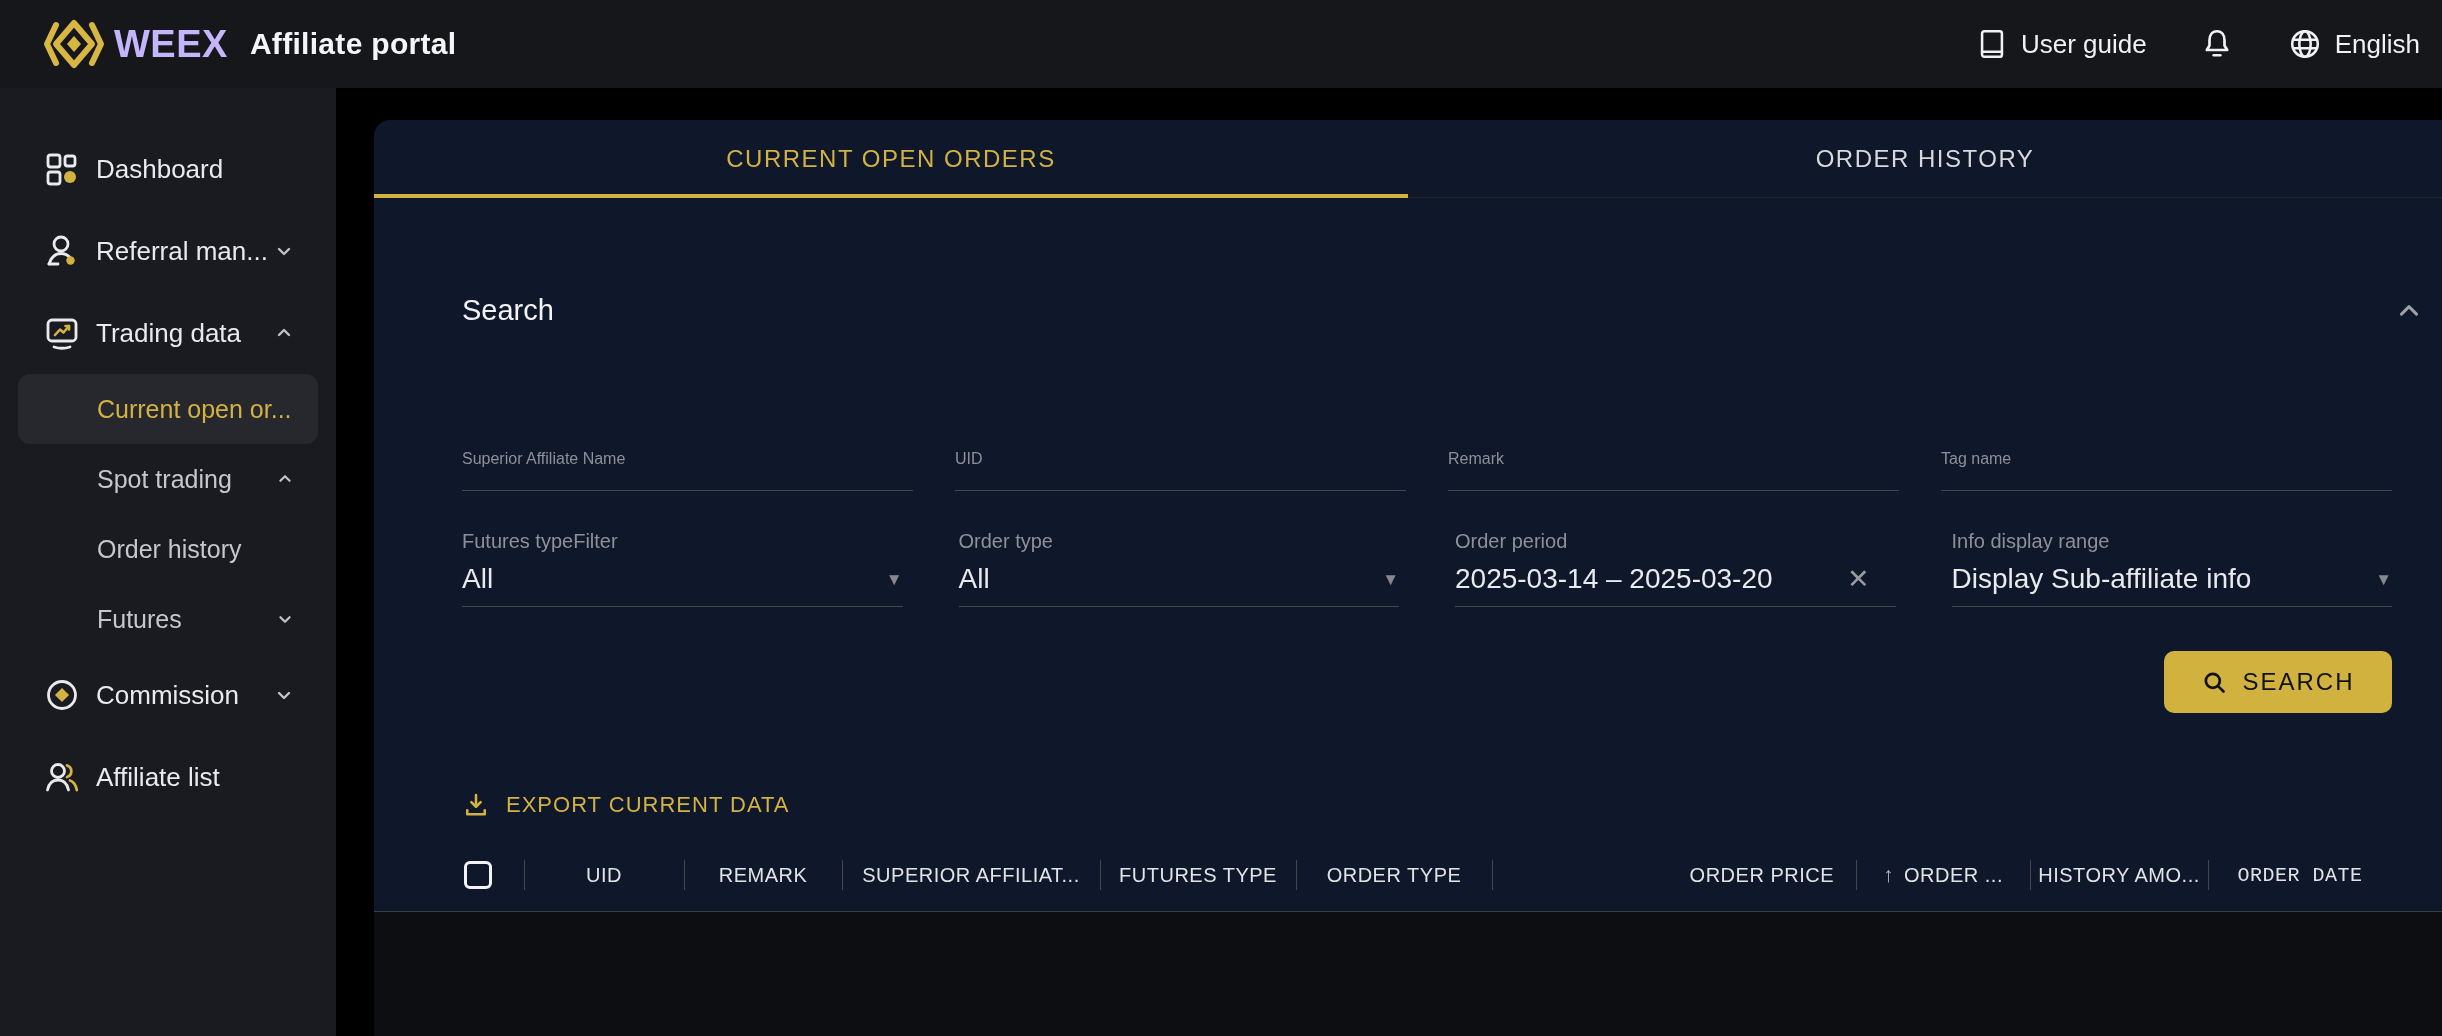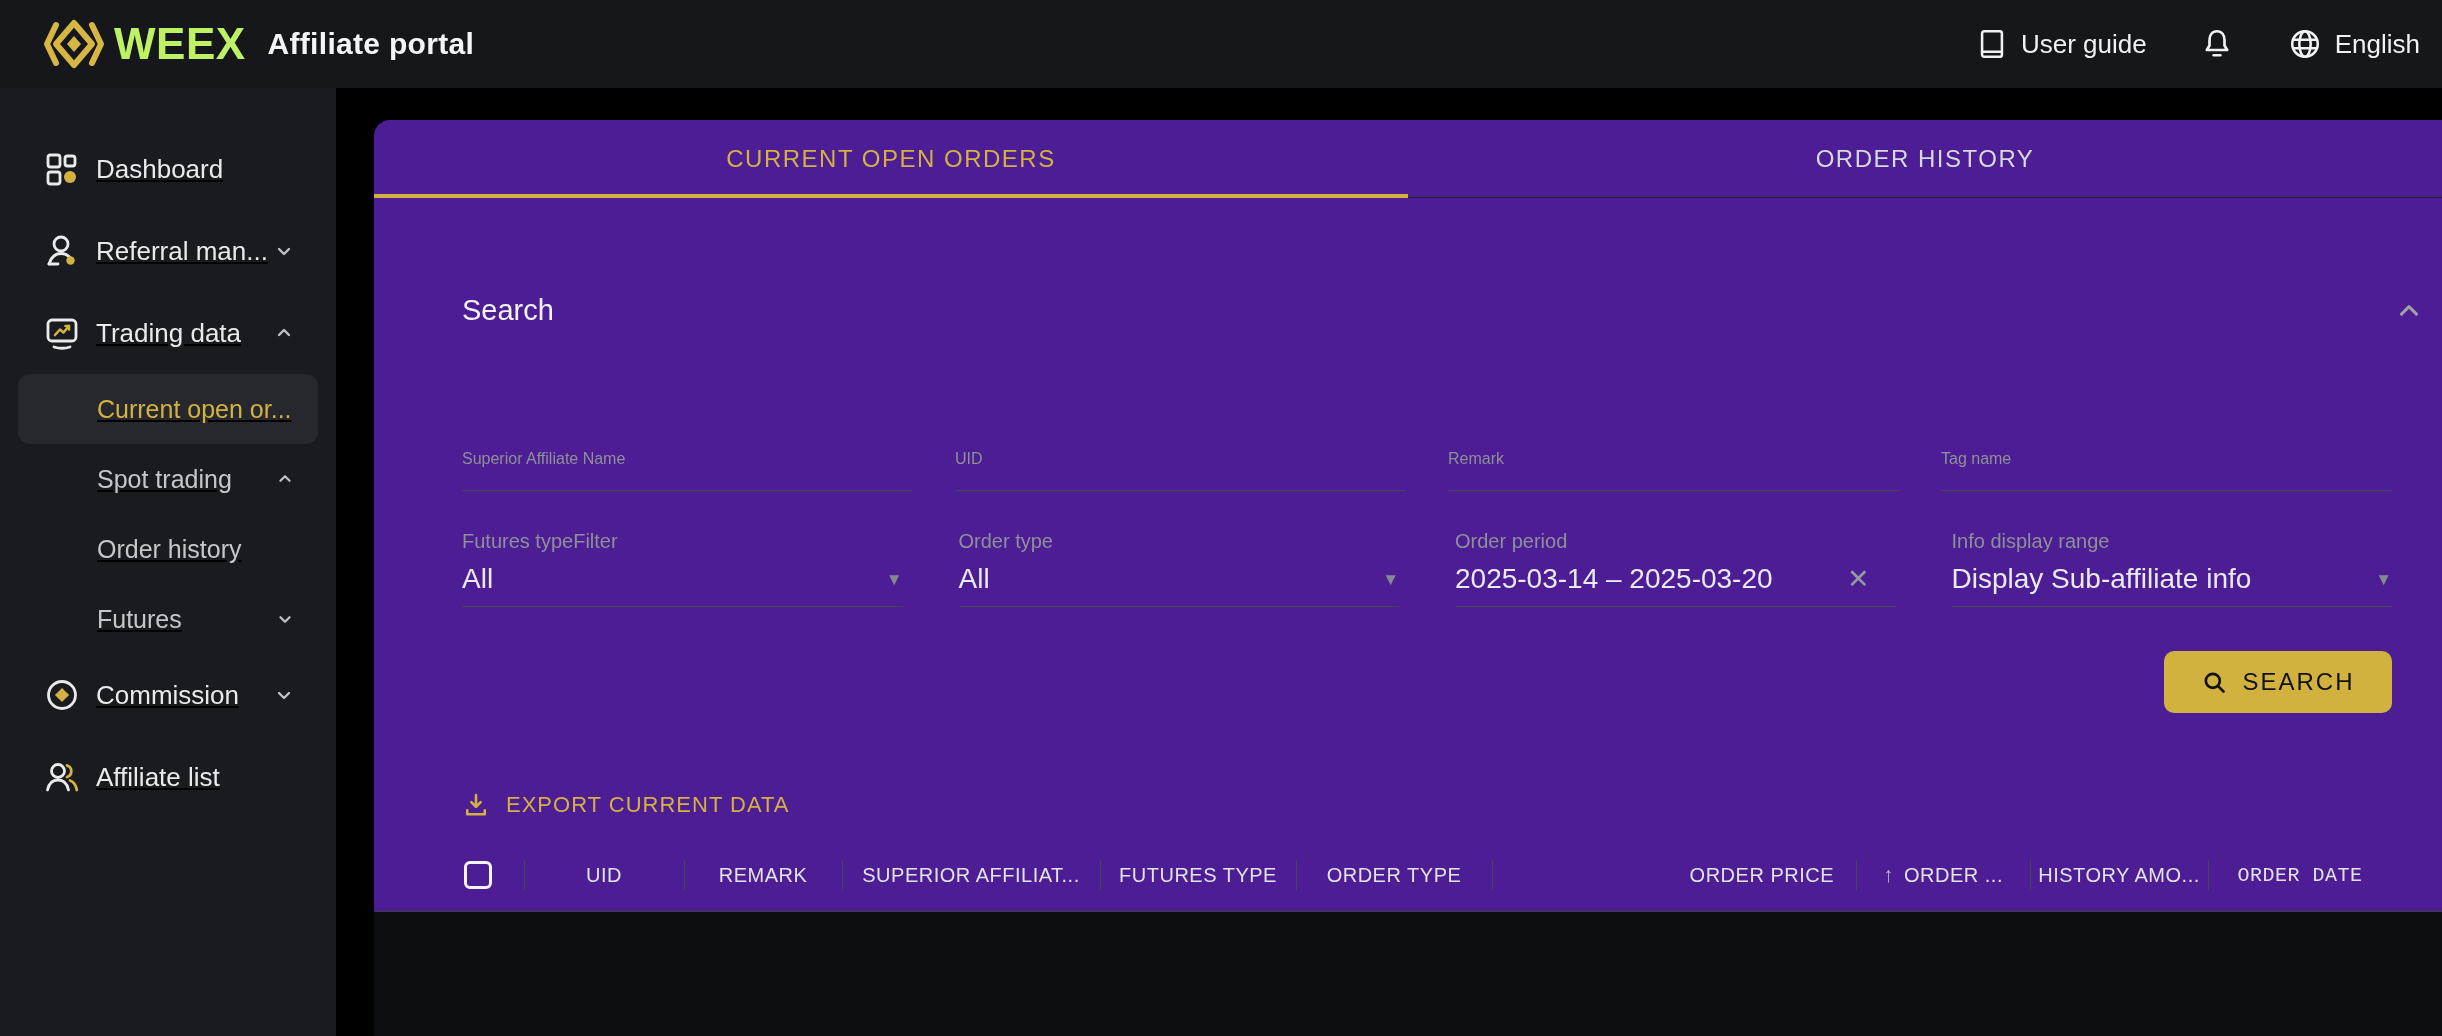--- a/index.html
+++ b/index.html
@@ -9,28 +9,28 @@
     -webkit-font-smoothing:antialiased;
   }
   
   .topbar{
     position:absolute;left:0;top:0;width:2442px;height:88px;
     background:#16171b;display:flex;align-items:center;
     padding:0 22px 0 42px;box-sizing:border-box;z-index:5;
   }
   .brand{display:flex;align-items:center;cursor:pointer;}
   .brand-mark{display:flex;align-items:center;margin-right:8px;}
-  .brand-text{color:#bef264;font-size:44px;font-weight:800;letter-spacing:.5px;}
+  .brand-text{color:#c4b5fd;font-size:38px;font-weight:800;letter-spacing:.5px;}
   .app-title{color:#f4f5f6;font-size:30px;font-weight:600;margin-left:22px;letter-spacing:.3px;}
   .topbar-right{margin-left:auto;display:flex;align-items:center;gap:52px;}
   .tb-item{display:flex;align-items:center;gap:12px;color:#f0f1f3;font-size:26px;cursor:pointer;}
   
   .sidebar{
     position:absolute;left:0;top:88px;width:336px;height:948px;
-    background:#1a1b20;box-sizing:border-box;padding-top:40px;text-decoration:underline;
+    background:#1a1b20;box-sizing:border-box;padding-top:40px;
   }
   .side-item{
     height:82px;display:flex;align-items:center;
     padding-left:44px;box-sizing:border-box;cursor:pointer;
   }
   .side-item .s-icon{width:36px;height:36px;margin-right:16px;flex:0 0 auto;}
   .side-item .s-label{color:#e9eaec;font-size:26px;white-space:nowrap;}
   .side-sub{
     height:70px;display:flex;align-items:center;
     padding-left:97px;box-sizing:border-box;cursor:pointer;
@@ -38,21 +38,21 @@
   .side-sub .s-label{color:#c5c7ca;font-size:25px;white-space:nowrap;}
   .side-sub.selected{
     margin:0 18px;padding-left:79px;border-radius:12px;background:#27282d;
   }
   .side-sub.selected .s-label{color:#d3b242;}
   .chev{margin-left:auto;margin-right:40px;display:flex;align-items:center;}
   
   .main{position:absolute;left:336px;top:88px;right:0;bottom:0;background:#000;}
   .panel{
     position:absolute;left:38px;top:32px;right:0;bottom:0;
-    background:#4c1d95;border-top-left-radius:16px;
+    background:#0f172a;border-top-left-radius:16px;
     display:flex;flex-direction:column;overflow:hidden;
   }
   
   .tabs{display:flex;height:77px;flex:0 0 auto;border-bottom:1px solid #232428;}
   .tab{
     flex:1;display:flex;align-items:center;justify-content:center;
     font-size:24px;letter-spacing:1.5px;color:#d8d9db;cursor:pointer;position:relative;
   }
   .tab.active{color:#d3b242;}
   .tab.active::after{

